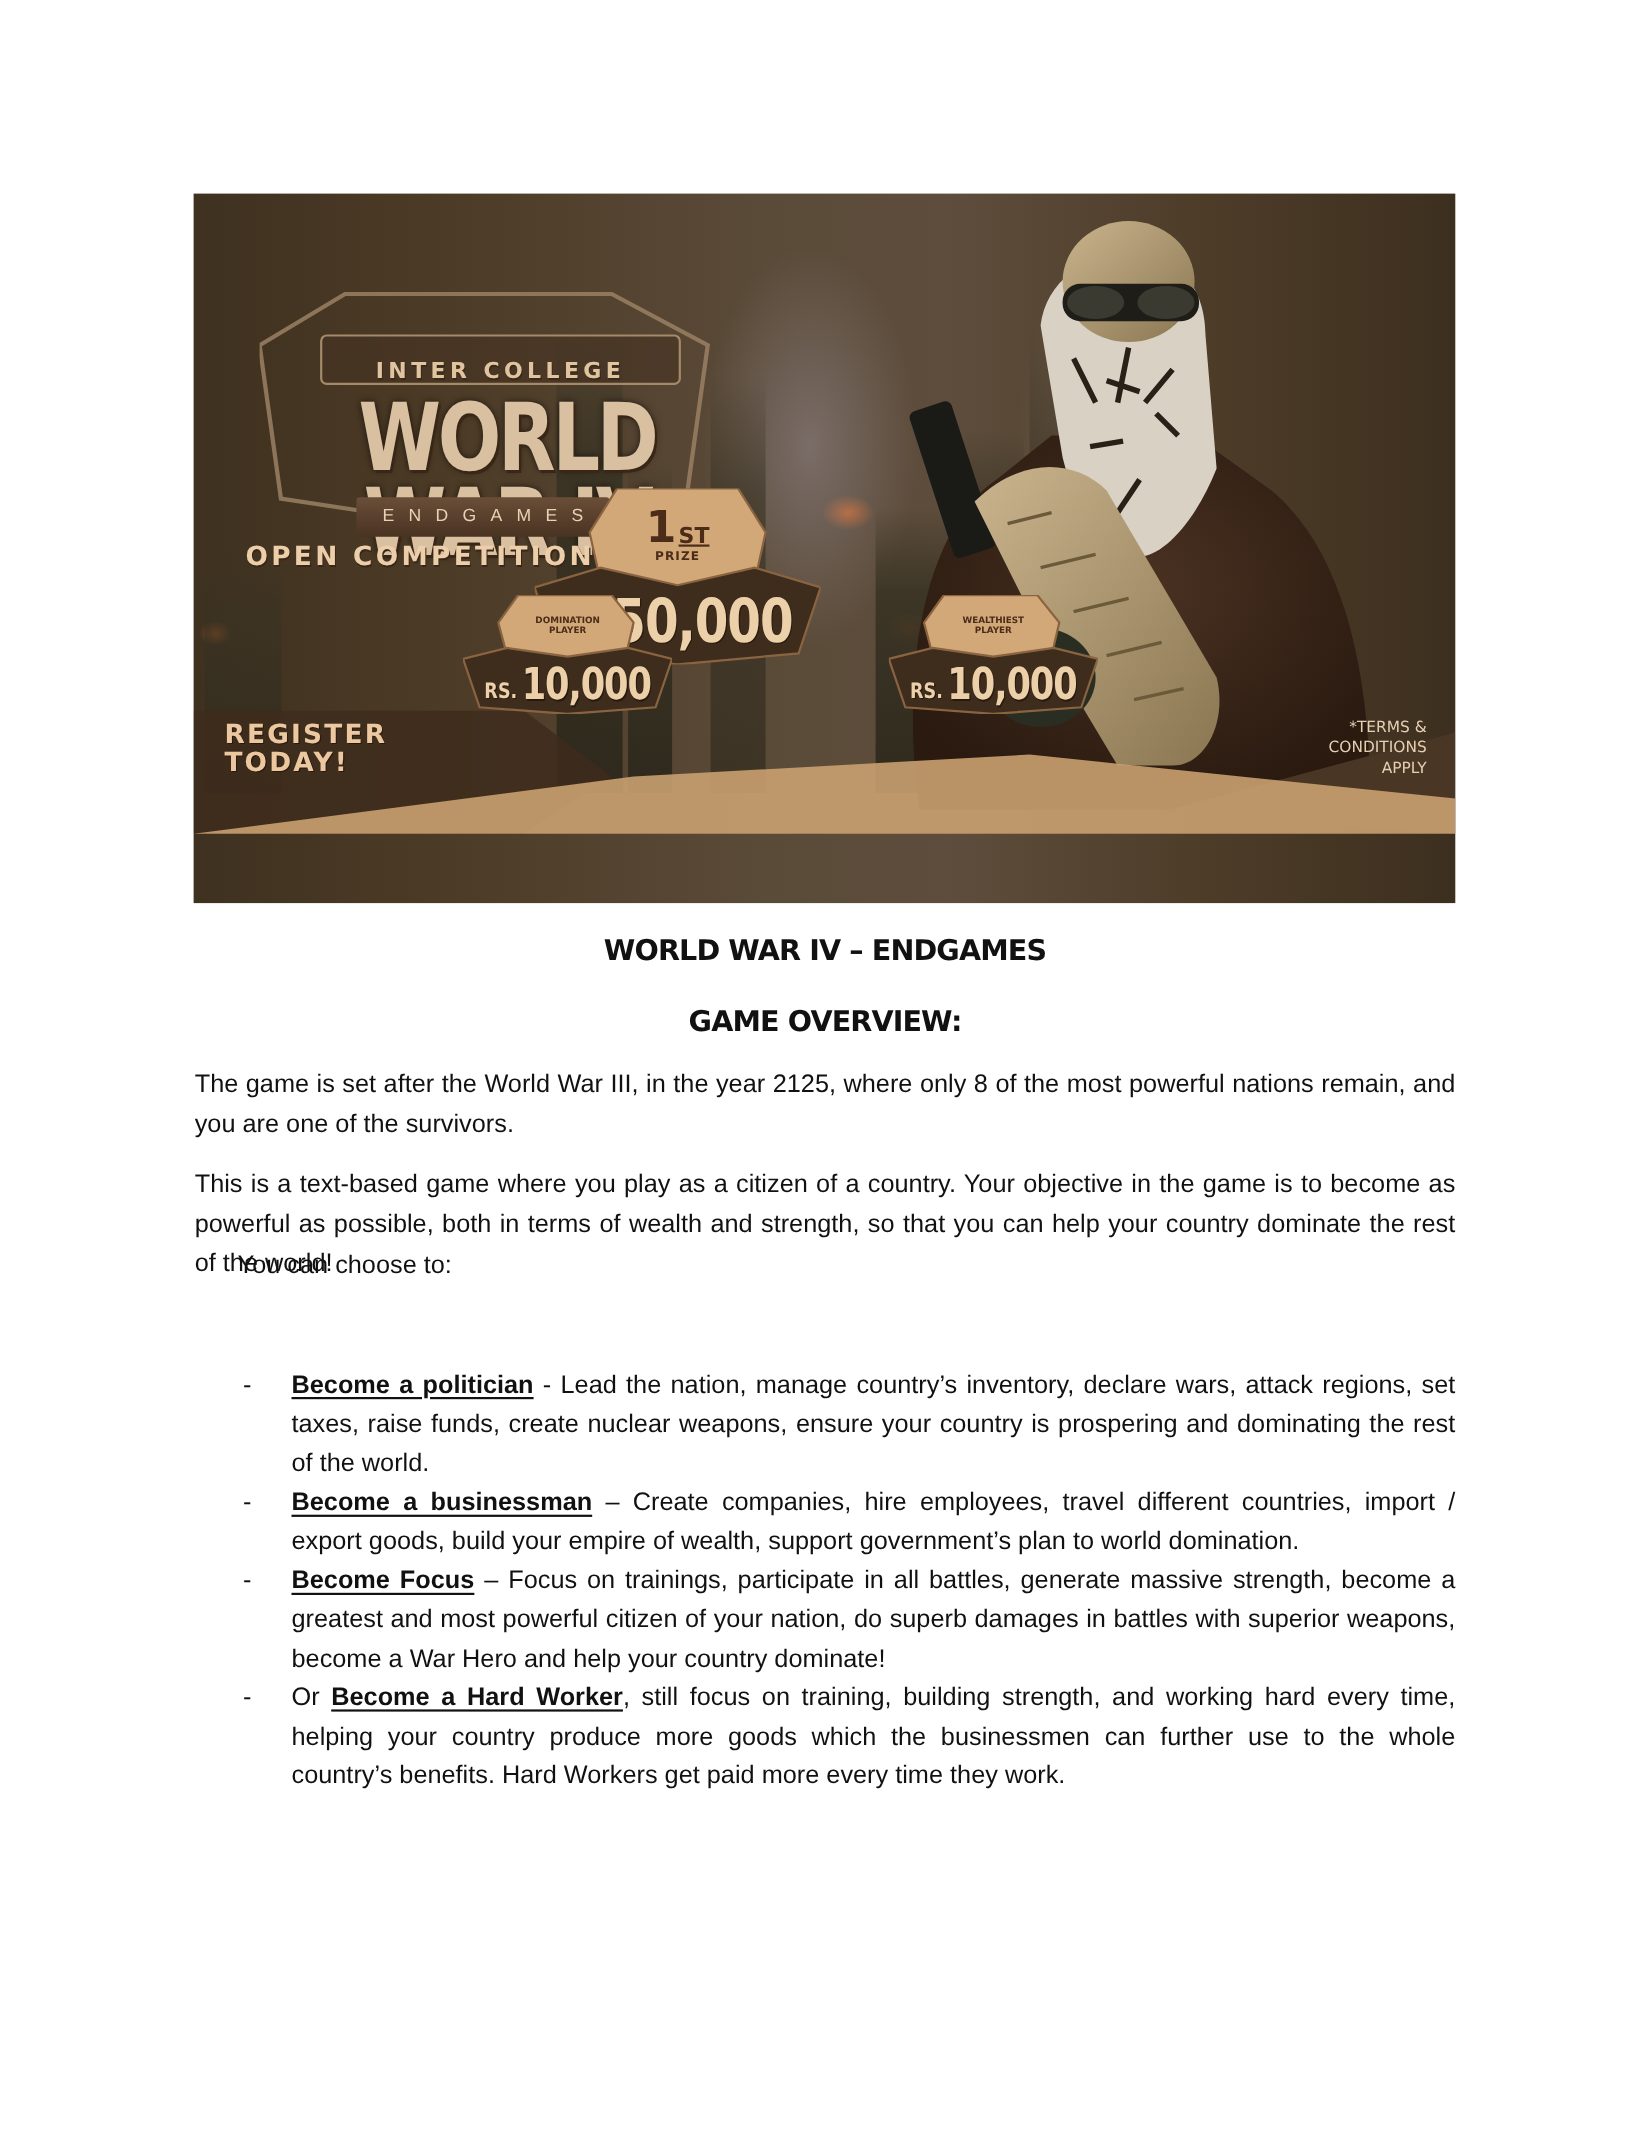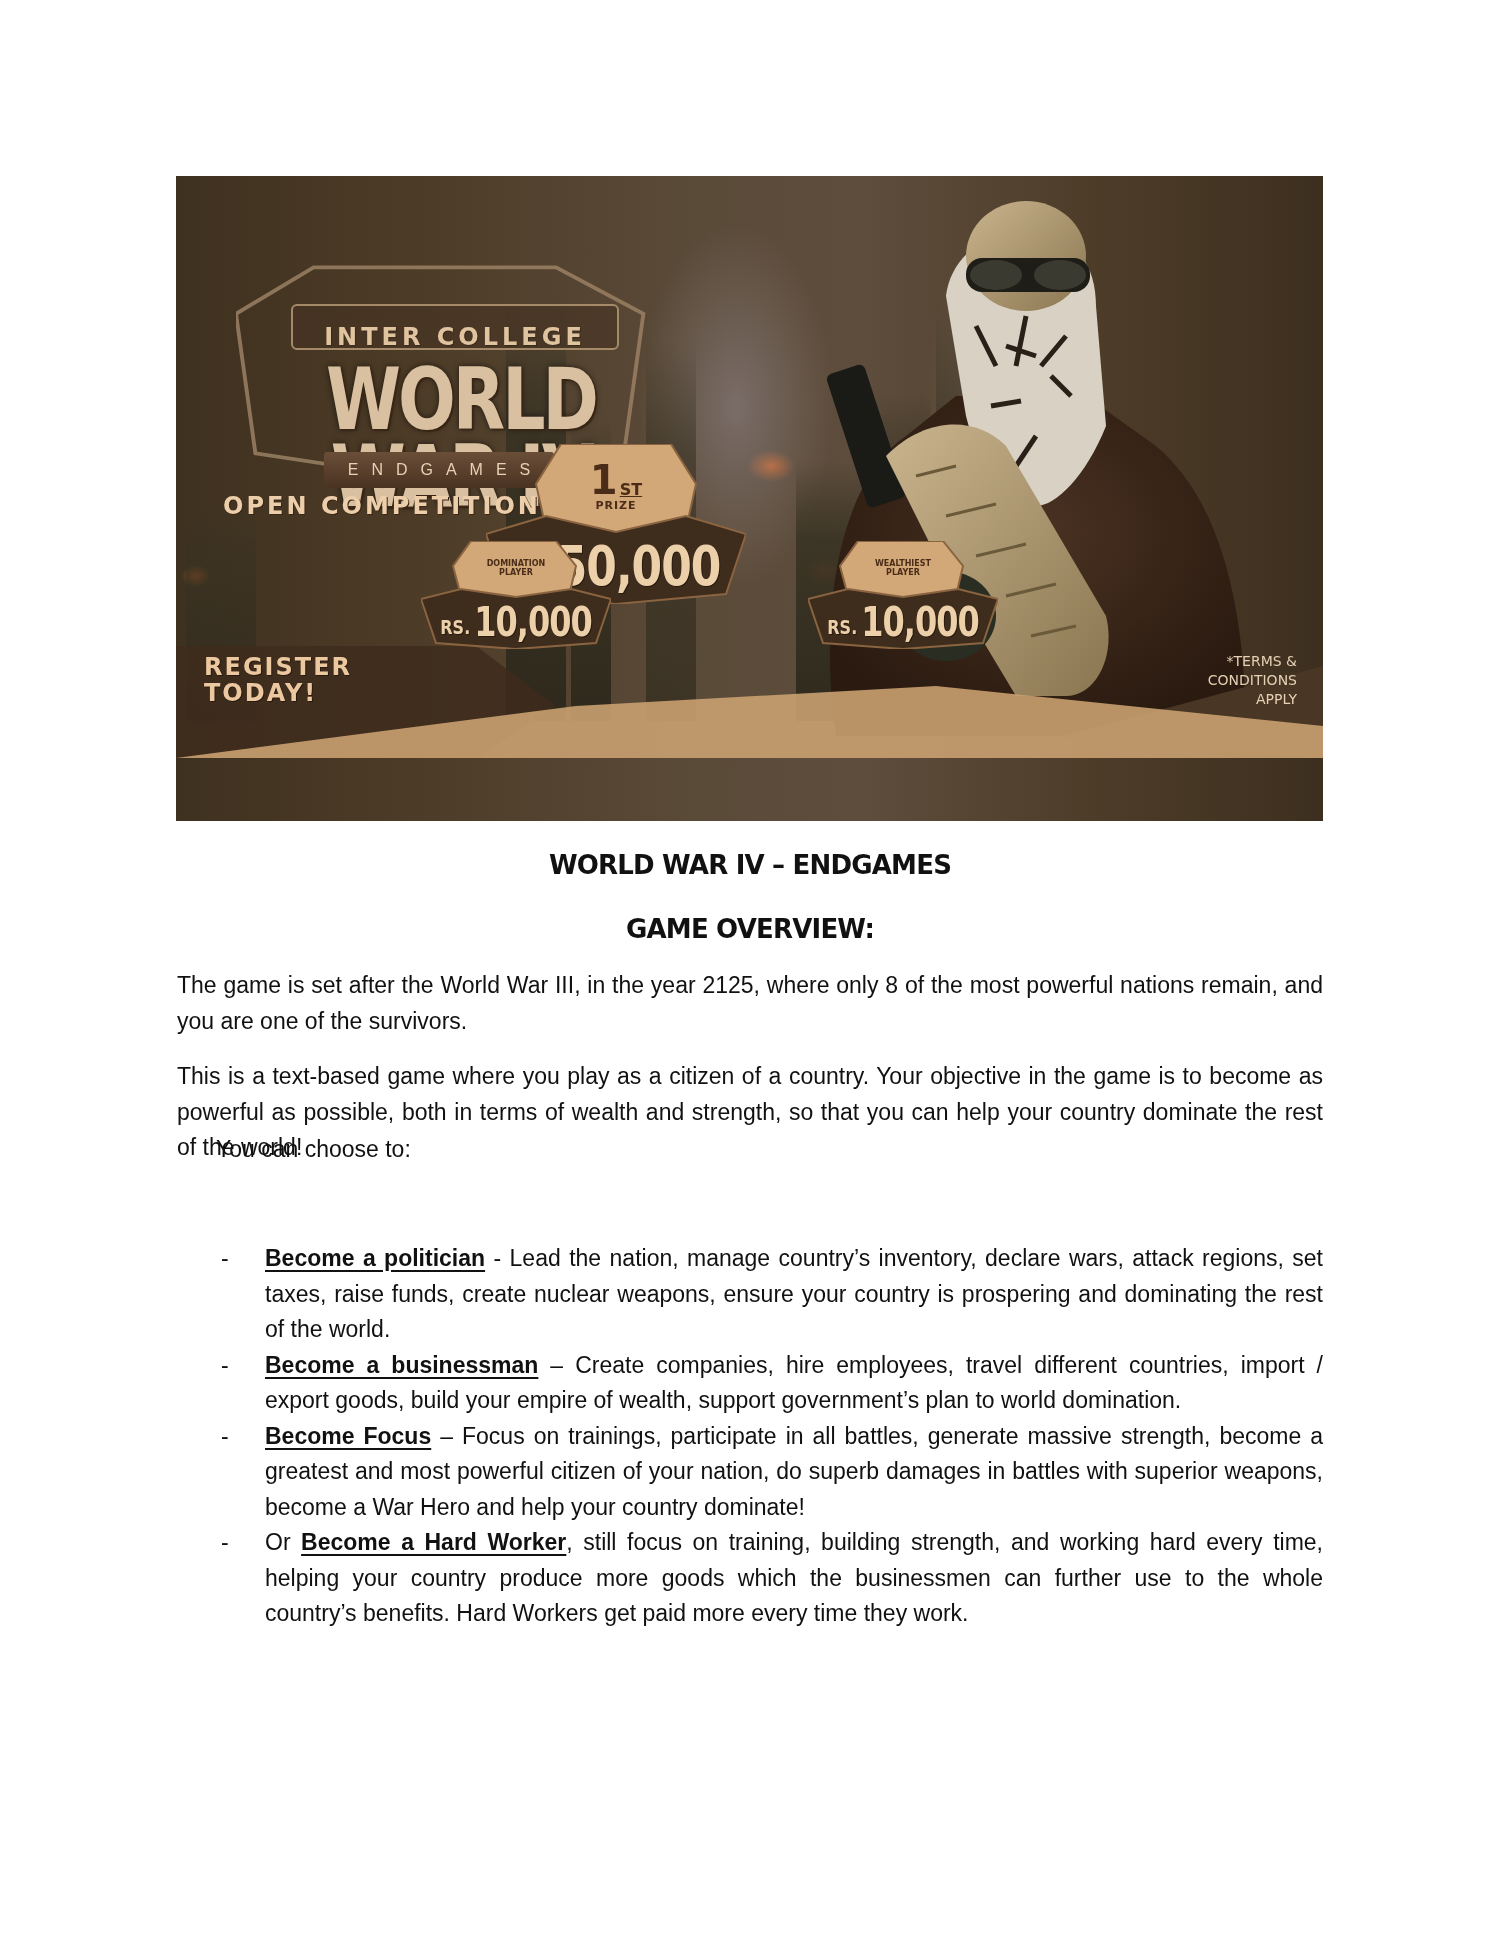--- a/index.html
+++ b/index.html
@@ -14,21 +14,21 @@
       radial-gradient(ellipse 25px 18px at 650px 395px, rgba(230,110,40,0.6), transparent 80%),
       radial-gradient(ellipse 25px 18px at 810px 395px, rgba(230,110,40,0.6), transparent 80%),
       radial-gradient(ellipse 18px 14px at 20px 400px, rgba(230,110,40,0.5), transparent 80%),
       linear-gradient(90deg, #3f3120 0%, #4c3b26 20%, #5a4a38 45%, #5e4d3c 60%, #4d3c28 80%, #3d2f1f 100%);
   }
   .bldg { position:absolute; bottom:100px; background:linear-gradient(180deg, rgba(70,60,45,0.0), rgba(55,50,35,0.85) 30%, rgba(45,40,28,0.95)); border-radius:6px 6px 0 0; }
 
   .emblem { position:absolute; left:60px; top:80px; width:420px; height:230px; }
   .emblem svg { position:absolute; left:0; top:0; }
   .ic-box { position:absolute; left:112px; top:48px; width:324px; height:42px; border:2px solid #a58a6a; border-radius:6px; background:rgba(70,50,35,0.6); display:flex; align-items:center; justify-content:center; }
-  .ic-text { font-family:"DejaVu Sans", sans-serif; font-weight:bold; font-size:24px; letter-spacing:4px; color:#e0c4a0; text-shadow:1px 1px 0 #3a2a1a;margin-top:20px; }
+  .ic-text { font-family:"DejaVu Sans", sans-serif; font-weight:bold; font-size:20px; letter-spacing:4px; color:#e0c4a0; text-shadow:1px 1px 0 #3a2a1a;margin-top:20px; }
   .ww-title { position:absolute; left:25px; top:105px; width:400px; text-align:center; font-family:"DejaVu Sans", sans-serif; font-weight:bold; font-size:68px; letter-spacing:-3px; color:#d8c0a0; transform:scaleY(1.25); transform-origin:top; text-shadow:2px 2px 0 #3a2616, 0 0 6px rgba(0,0,0,0.6); line-height:62px; }
   .eg-box { position:absolute; left:95px; top:196px; width:230px; height:36px; background:linear-gradient(180deg,#6a4e38,#4a3322); border-radius:3px; display:flex; align-items:center; justify-content:center; }
   .eg-text { font-family:"Liberation Sans", sans-serif; font-size:16px; letter-spacing:13px; color:#e8d2b4; padding-left:13px; }
   .open-comp { position:absolute; left:100px; top:316px; width:360px; text-align:center; font-family:"DejaVu Sans", sans-serif; font-weight:bold; font-size:24px; letter-spacing:3px; color:#ecceaa; text-shadow:1px 1px 0 #3a2616; }
 
   .soldier { position:absolute; left:600px; top:0; width:547px; height:645px; }
 
   .ground { position:absolute; left:0; top:470px; width:1147px; height:120px; }
   .register { position:absolute; left:28px; top:478px; font-family:"DejaVu Sans", sans-serif; font-weight:bold; font-size:24px; line-height:26px; letter-spacing:2px; color:#ecc8a0; text-shadow:1px 1px 0 #2a1a0e; }
   .terms { position:absolute; right:26px; top:476px; text-align:right; font-family:"DejaVu Sans", sans-serif; font-size:14px; line-height:19px; color:#e6d0b4;margin-left:16px; }
@@ -133,21 +133,21 @@
   </div>
 
   <div class="prize" style="left:310px; top:268px; width:260px; height:160px;">
     <svg width="260" height="160" viewBox="0 0 260 160" style="position:absolute;left:0;top:0;">
       <polygon points="75,0 185,0 210,40 200,85 130,100 60,85 50,40" fill="#d3a878" stroke="#8a6440" stroke-width="2"></polygon>
       <polygon points="0,90 60,72 130,88 200,72 260,90 240,150 130,160 20,150" fill="#3e2c1c" stroke="#8a6440" stroke-width="2"></polygon>
     </svg>
     <div class="label" style="left:60px; top:5px; width:140px; height:75px;">
       <div style="display:flex; align-items:flex-end;">
           <span style="font-size:40px; line-height:38px;">1</span>
-          <span style="font-size:16px; margin-left:2px;text-decoration:underline;">ST</span>
+          <span style="font-size:20px; margin-left:2px;text-decoration:underline;">ST</span>
         </div>
       <span style="font-size:11px; letter-spacing:1px;">PRIZE</span>
     </div>
     <div class="amt" style="left:20px; top:96px; width:220px; height:52px;">
       <span class="rs">RS.</span>
       <span class="num-big">50,000</span>
     </div>
   </div>
 
   <div class="prize" style="left:245px; top:365px; width:190px; height:108px;">

